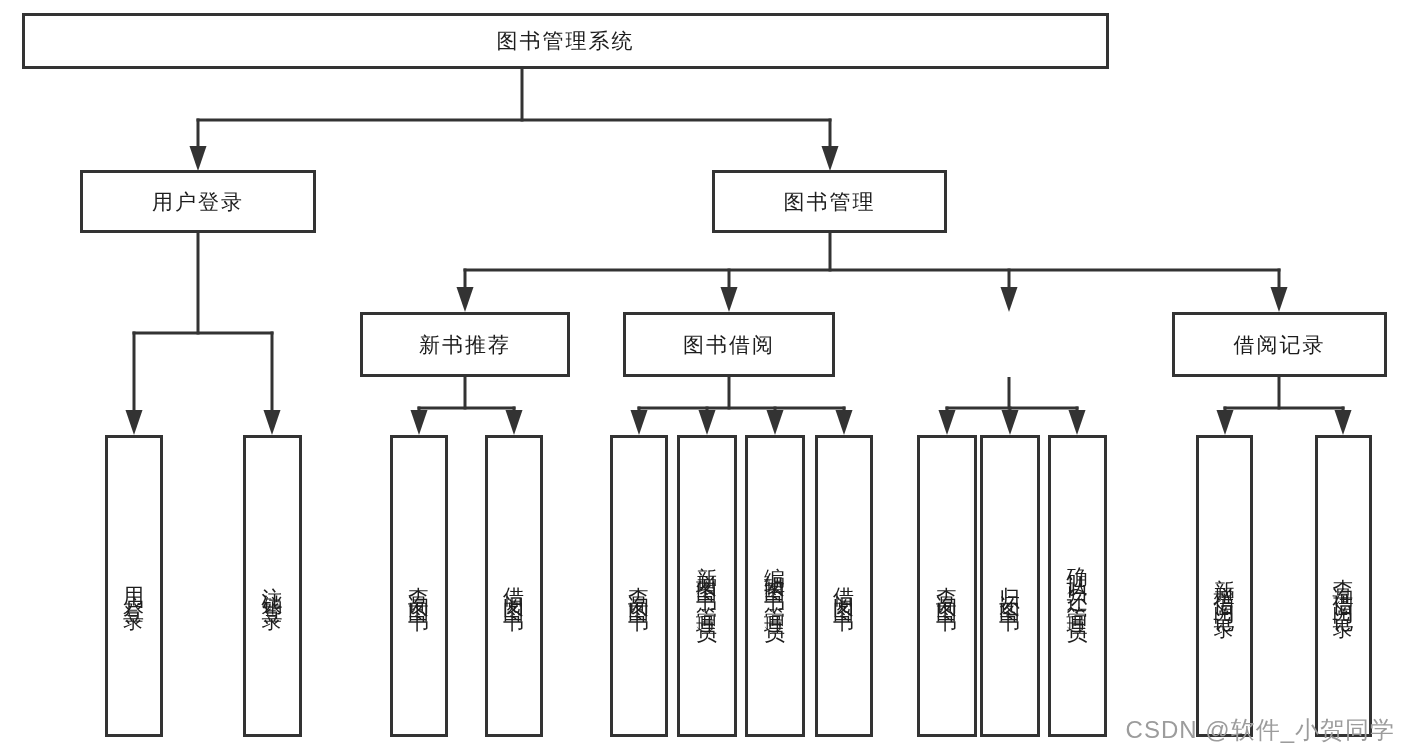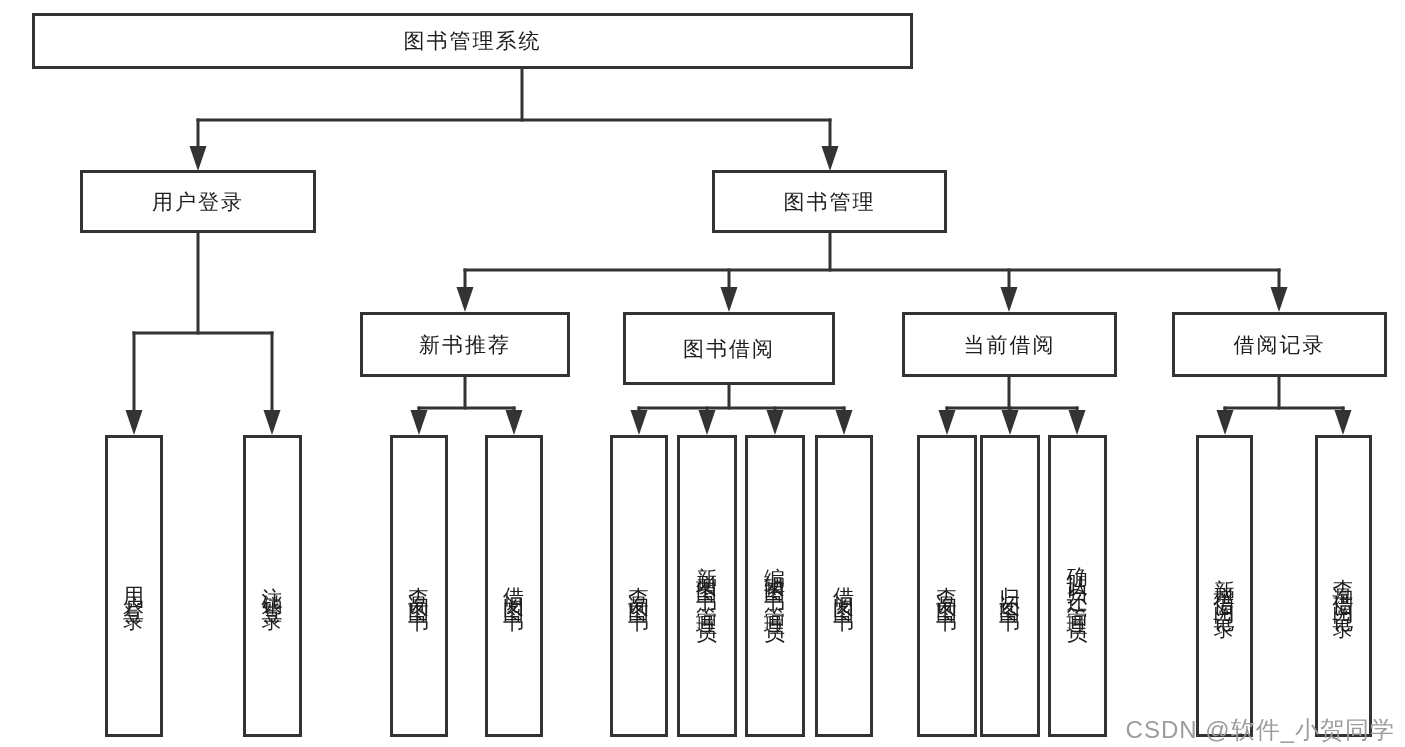--- a/index.html
+++ b/index.html
@@ -120,28 +120,27 @@
     <g>
       <line x1="1279" y1="377" x2="1279" y2="409.5"></line>
       <line x1="1223.5" y1="408" x2="1344.5" y2="408"></line>
       <line x1="1225" y1="406.5" x2="1225" y2="414"></line>
       <polygon points="1216.5,410 1233.5,410 1225,435"></polygon>
       <line x1="1343" y1="406.5" x2="1343" y2="414"></line>
       <polygon points="1334.5,410 1351.5,410 1343,435"></polygon>
     </g>
   </svg>
 
-  <div class="node h" style="left:32px;top:13px;width:881px;height:56px;">图书管理系统</div>
+  <div class="node h" style="left:22px;top:13px;width:1087px;height:56px;">图书管理系统</div>
 
   <div class="node h" style="left:80px;top:170px;width:236px;height:63px;">用户登录</div>
   <div class="node h" style="left:712px;top:170px;width:235px;height:63px;">图书管理</div>
 
   <div class="node h" style="left:360px;top:312px;width:210px;height:65px;">新书推荐</div>
-  <div class="node h" style="left:623px;top:312px;width:212px;height:73px;">图书借阅</div>
-  <div class="node h" style="left:902px;top:312px;width:215px;height:65px;">当前借阅</div>
+  <div class="node h" style="left:623px;top:312px;width:212px;height:65px;">图书借阅</div>
   <div class="node h" style="left:1172px;top:312px;width:215px;height:65px;">借阅记录</div>
 
   <div class="node v" style="left:105px;top:435px;width:58px;height:302px;">用户登录</div>
   <div class="node v" style="left:243px;top:435px;width:59px;height:302px;">注销登录</div>
 
   <div class="node v" style="left:390px;top:435px;width:58px;height:302px;">查询图书</div>
   <div class="node v" style="left:485px;top:435px;width:58px;height:302px;">借阅图书</div>
 
   <div class="node v" style="left:610px;top:435px;width:58px;height:302px;">查询图书</div>
   <div class="node v" style="left:677px;top:435px;width:60px;height:302px;">新增图书（管理员）</div>

